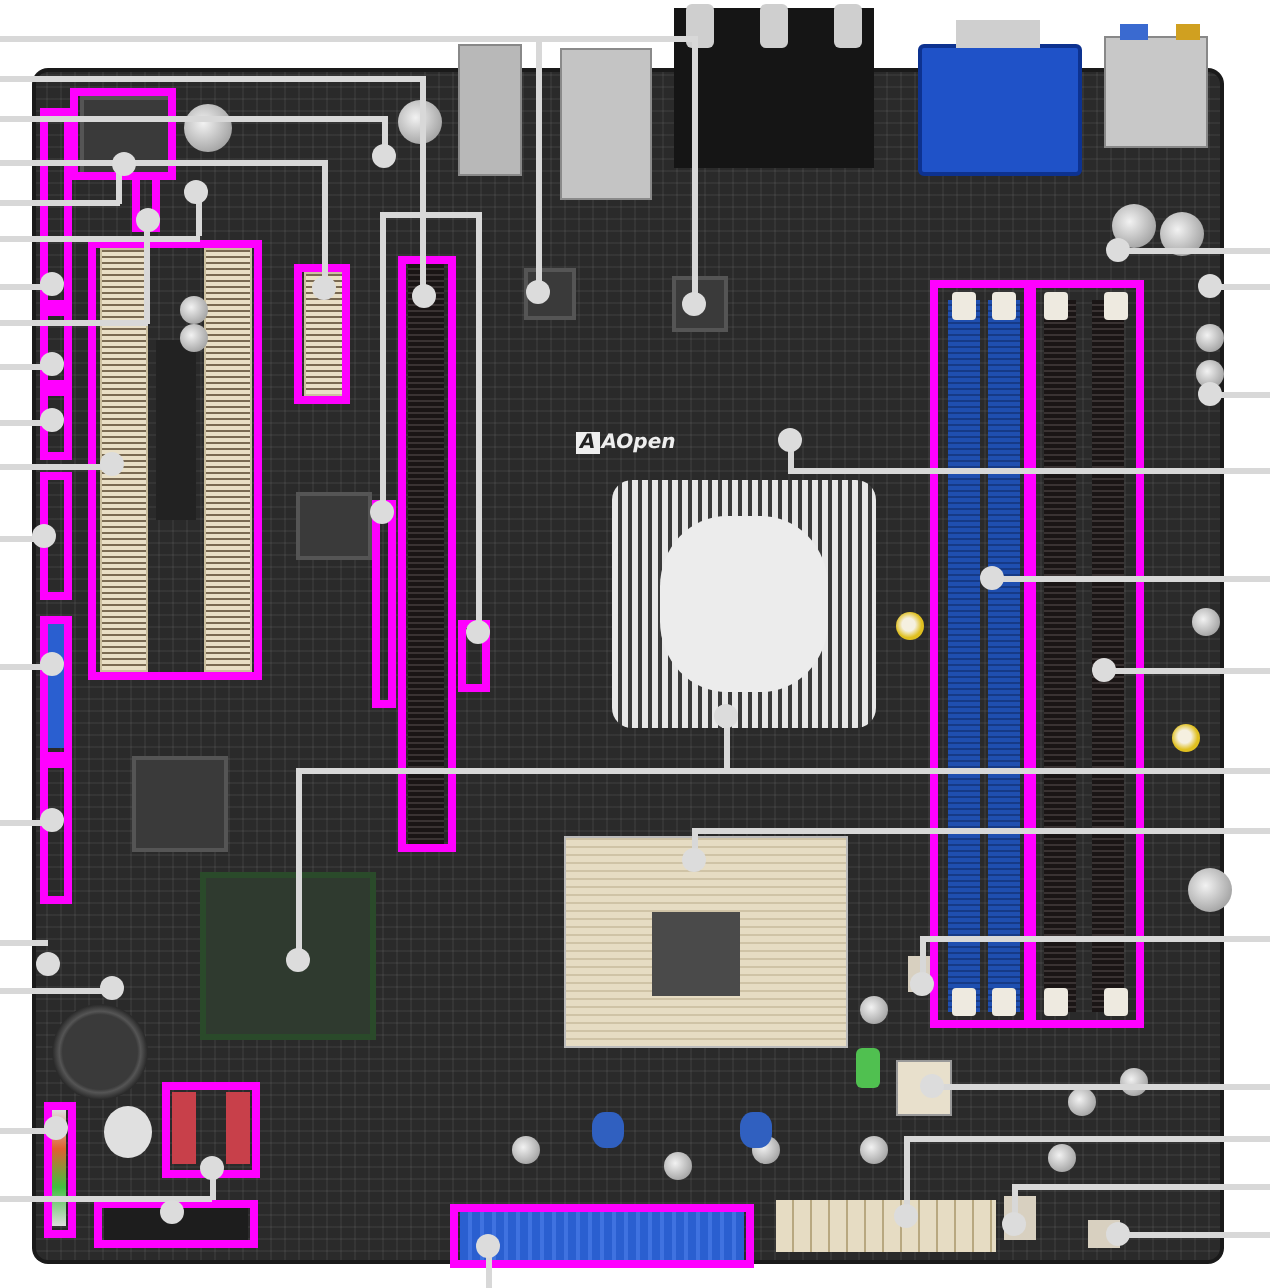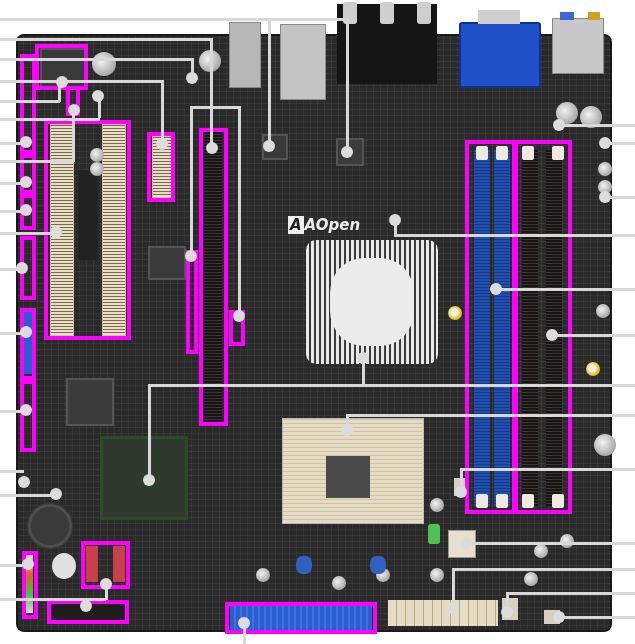--- a/index.html
+++ b/index.html
@@ -13,21 +13,21 @@
   .hl{position:absolute;border:4px solid #ff00ff;box-sizing:border-box;}
   .pci{background:repeating-linear-gradient(0deg,#e9dfc6 0 2px,#7a6a52 2px 3px);border:1px solid #cbbf9f;}
   .dimm-blue{background:repeating-linear-gradient(0deg,#1f4fb0 0 2px,#163a86 2px 3px);}
   .dimm-black{background:repeating-linear-gradient(0deg,#1a1515 0 2px,#3a3333 2px 3px);}
   .latch{position:absolute;width:12px;height:14px;background:#eeeae0;border-radius:2px;}
   .chip{background:#3a3a3a;border:2px solid #555;}
   .line{position:absolute;background:#d8d8d8;}
   .dot{position:absolute;width:12px;height:12px;border-radius:50%;background:#dcdcdc;}
   .cap{position:absolute;width:14px;height:14px;border-radius:50%;background:radial-gradient(circle at 40% 40%,#f2f2f2,#8a8a8a);}
   .capy{position:absolute;width:14px;height:14px;border-radius:50%;background:radial-gradient(circle at 45% 45%,#f5f0e0 30%,#e0c020 60%);}
-  .logo{position:absolute;left:288px;top:216px;color:#eee;font-style:italic;font-weight:bold;font-size:15px;}
+  .logo{position:absolute;left:288px;top:216px;color:#eee;font-style:italic;font-weight:bold;font-size:10px;}
   .logo .a{background:#eee;color:#222;padding:0 2px;margin-right:1px;}
 </style>
 </head>
 <body>
 
 <div>
 
   <div class="board"></div>
 
   <div class="abs" style="left:229px;top:22px;width:30px;height:64px;background:#b8b8b8;border:1px solid #888;"></div>

